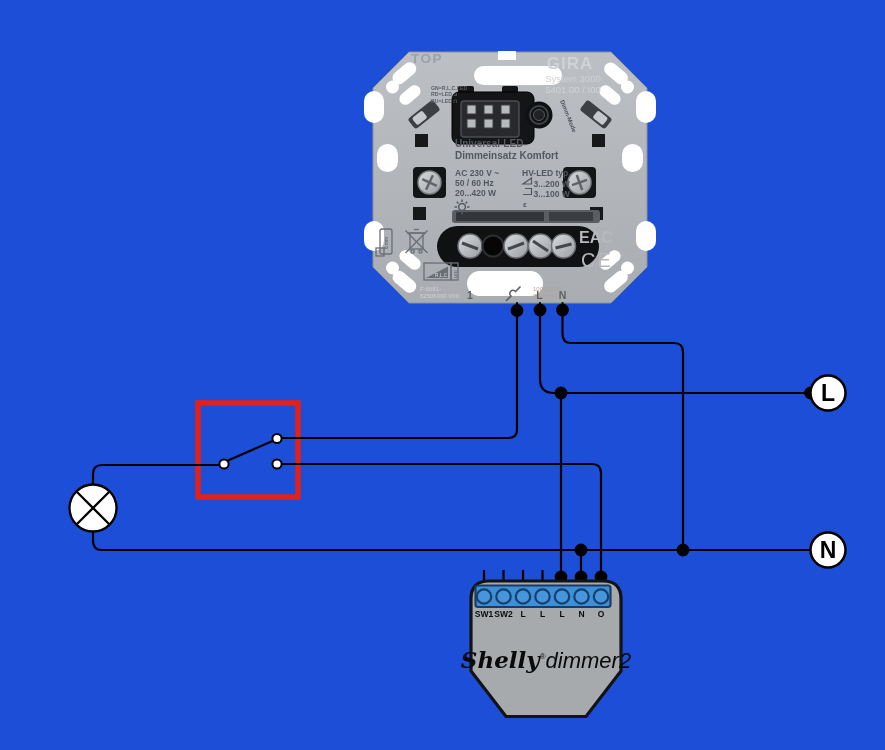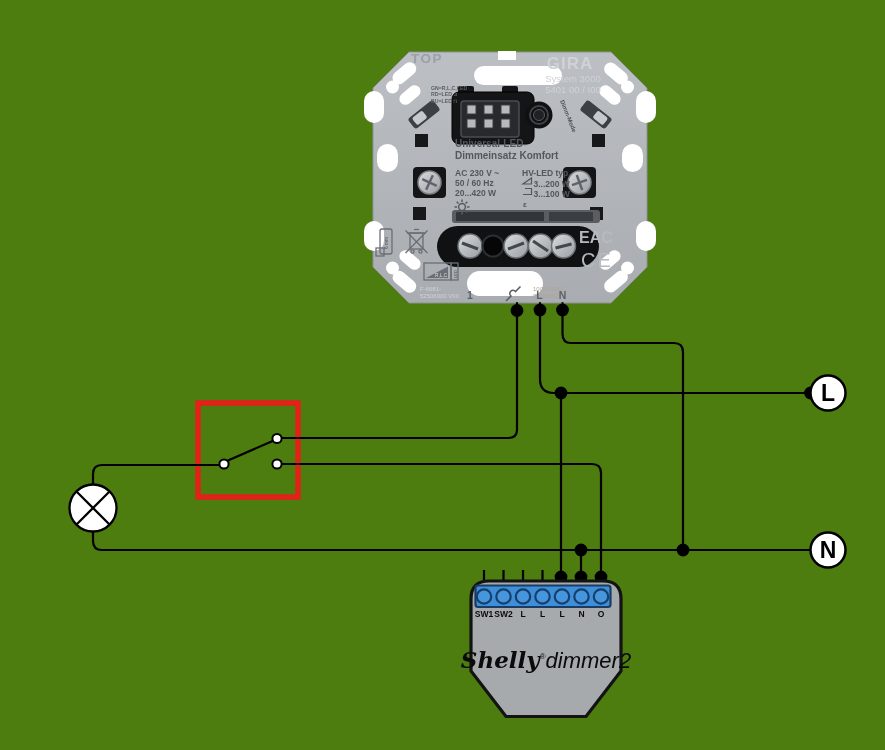--- a/index.html
+++ b/index.html
@@ -1,16 +1,16 @@
 <!DOCTYPE html>
 <html><head>
 <meta charset="utf-8">
 <style>
   html,body{margin:0;padding:0;background:#ffffff;}
-  .stage{width:885px;height:750px;position:relative;background:#4d7c0f;overflow:hidden;}
+  .stage{width:885px;height:750px;position:relative;background:#1d4ed8;overflow:hidden;}
   svg{display:block;}
   text{font-family:"Liberation Sans", sans-serif;}
   .emboss{fill:#cfd2d6;}
   .printed{fill:#53585e;}
   .tiny{fill:#5a5f65;}
 </style>
 </head>
 <body>
 
 <div class="stage">

